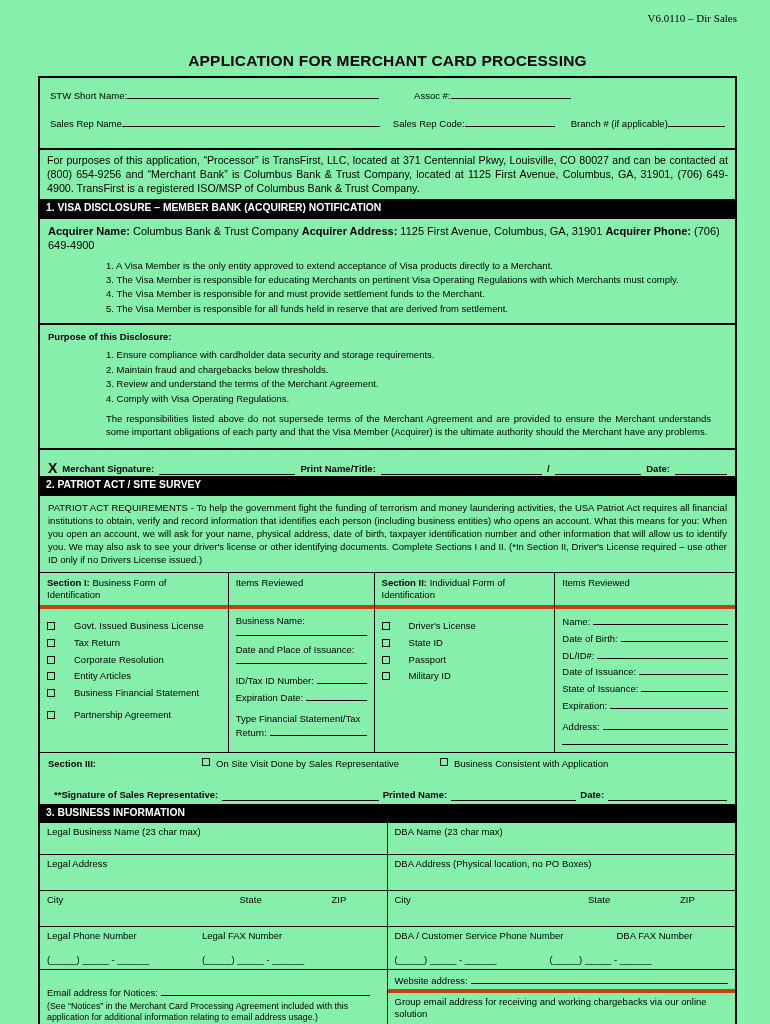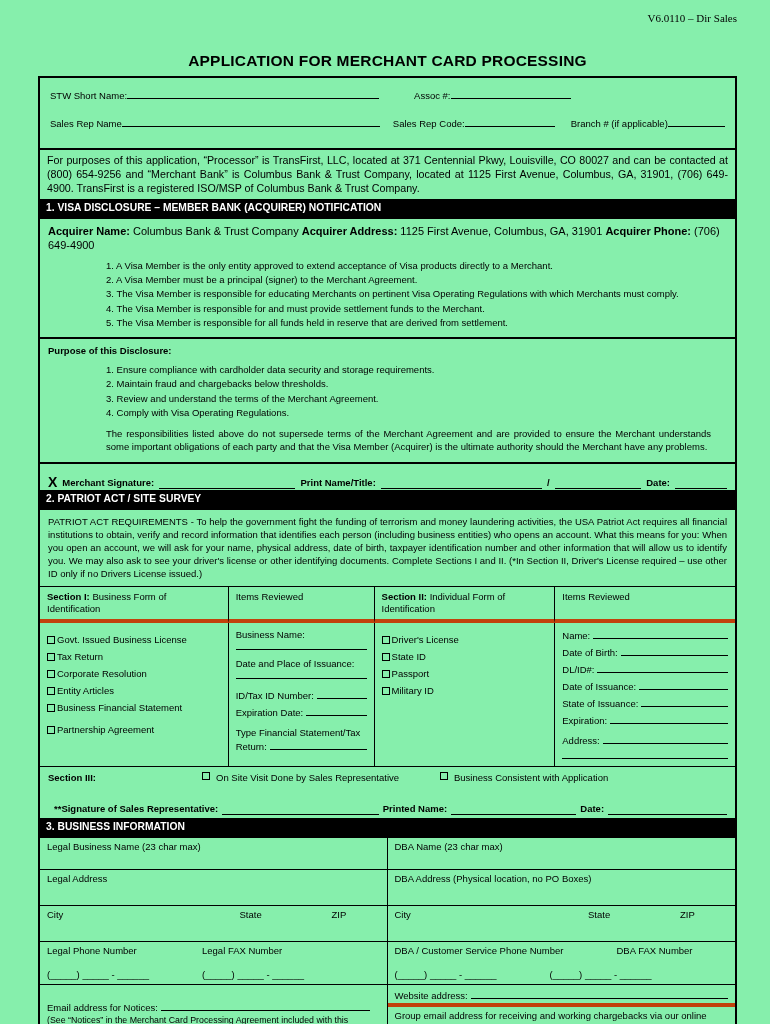--- a/index.html
+++ b/index.html
@@ -26,21 +26,21 @@
   .note { margin:9px 16px 0 58px; text-align:justify; line-height:1.35; }
   .msig { display:flex; align-items:flex-end; padding:12px 8px 1px 8px; gap:5px; }
   .msig .ln { height:12px; }
   .xmark { font-size:14px; font-weight:700; line-height:.9; }
   .patriot { padding:5px 8px 6px; text-align:justify; line-height:1.38; }
   .idt { border-top:1.5px solid #000; display:grid; grid-template-columns:27% 21% 26% 26%; }
   .idt > div { padding:4px 7px; }
   .bl { border-left:1px solid #000; }
   .bb { border-bottom:4px solid #c2410c; }
   .body-cell { min-height:106px; padding-top:6px !important; }
-  .cbl { display:flex; align-items:center; gap:2px; margin-top:5px; }
+  .cbl { display:flex; align-items:center; gap:19px; margin-top:5px; }
   .cb { width:8px; height:8px; border:1px solid #000; display:inline-block; flex:none; }
   .fline { display:flex; align-items:baseline; margin-top:4px; gap:3px; }
   .s3 { display:flex; align-items:flex-start; border-top:1.5px solid #000; padding:5px 8px; gap:6px; }
   .ssig { display:flex; align-items:flex-end; padding:14px 8px 3px; gap:4px; }
   .ssig .ln { height:11px; }
   .birow { display:flex; border-top:1px solid #000; align-items:stretch; }
   .bc { padding:3px 7px; }
   .half { width:50%; }
   .br { border-right:1px solid #000; }
   .nw { white-space:nowrap; }
@@ -82,21 +82,20 @@
       <div class="hd">
         <span class="b">Acquirer Name:</span>
         <span>Columbus Bank &amp; Trust Company</span>
         <span class="b">Acquirer Address:</span>
         <span>1125 First Avenue, Columbus, GA, 31901</span>
         <span class="b">Acquirer Phone:</span>
         <span>(706) 649-4900</span>
       </div>
       <div class="list">
         <div>1. A Visa Member is the only entity approved to extend acceptance of Visa products directly to a Merchant.</div>
-        <div>2. A Visa Member must be a principal (signer) to the Merchant Agreement.</div>
         <div>3. The Visa Member is responsible for educating Merchants on pertinent Visa Operating Regulations with which Merchants must comply.</div>
         <div>4. The Visa Member is responsible for and must provide settlement funds to the Merchant.</div>
         <div>5. The Visa Member is responsible for all funds held in reserve that are derived from settlement.</div>
       </div>
     </div>
 
     <div class="purp">
       <div class="b">Purpose of this Disclosure:</div>
       <div class="list">
         <div>1. Ensure compliance with cardholder data security and storage requirements.</div>

